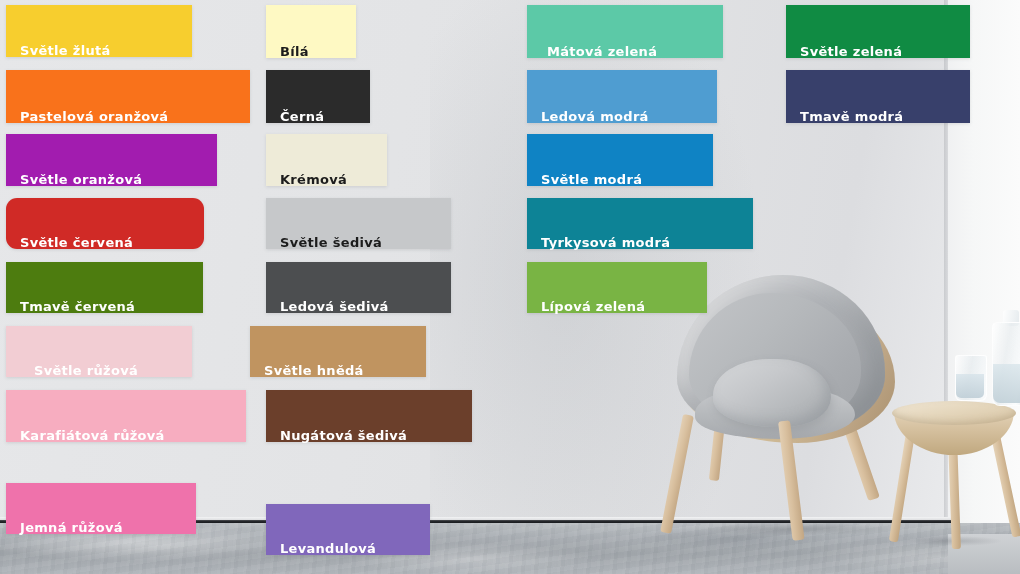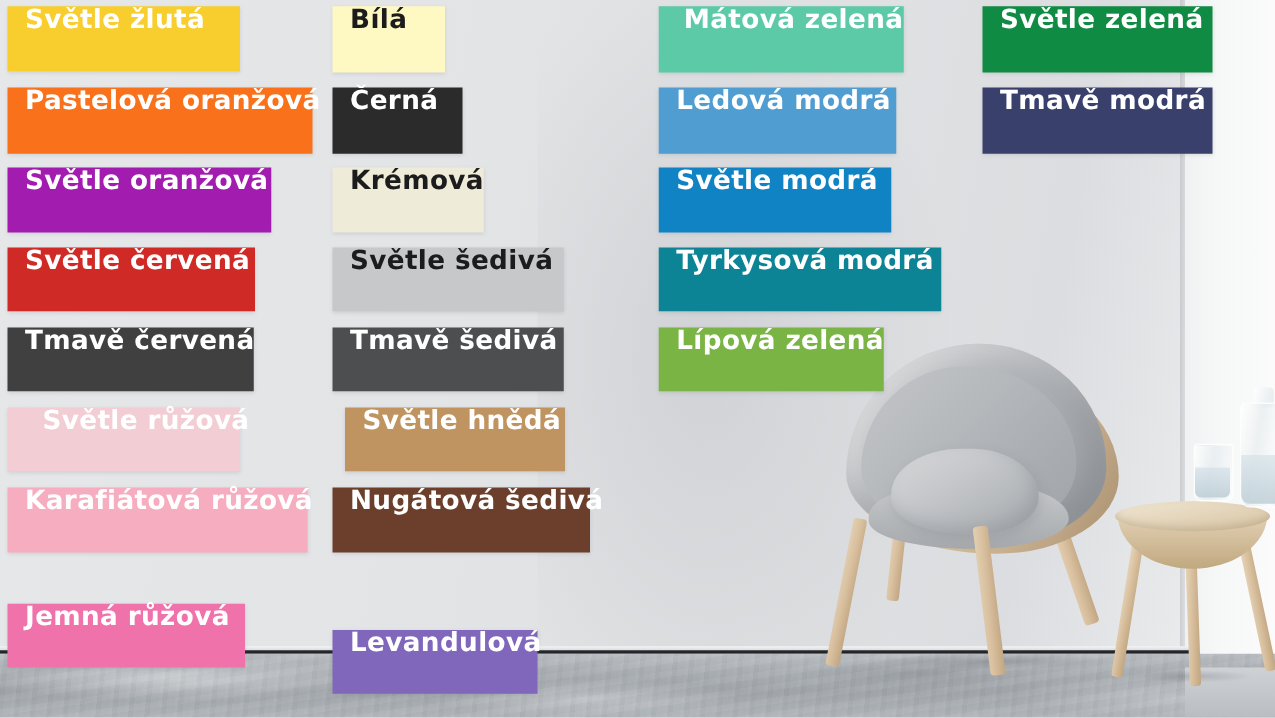--- a/index.html
+++ b/index.html
@@ -134,26 +134,26 @@
     border:1px solid rgba(255,255,255,0.85);
   }
   .tumbler-water{
     position:absolute;left:956px;top:374px;width:28px;height:24px;border-radius:0 0 5px 5px;
     background:linear-gradient(180deg,rgba(213,226,233,0.75),rgba(188,204,213,0.85));
   }
 
   
   .swatch{
     position:absolute;
-    display:flex;align-items:flex-start;
+    display:flex;align-items:flex-end;
     box-sizing:border-box;
     padding-left:14px;padding-right:14px;
     font-family:"DejaVu Sans", sans-serif;
     font-weight:700;
-    font-size:21px;
+    font-size:13px;
     letter-spacing:0.3px;
     white-space:nowrap;
     box-shadow:0 1px 3px rgba(100,104,110,0.18);
   }
   .swatch .label{line-height:1;}
 </style>
 </head>
 <body>
 
 <div id="stage">
@@ -197,24 +197,24 @@
   <div id="swatch-layer">
       <div class="swatch" style="left: 6px; top: 5px; width: 186px; height: 52px; background: rgb(247, 206, 46); color: rgb(255, 255, 255);">
         <span class="label">Světle žlutá</span>
       </div>
       <div class="swatch" style="left: 6px; top: 70px; width: 244px; height: 53px; background: rgb(249, 114, 27); color: rgb(255, 255, 255);">
         <span class="label">Pastelová oranžová</span>
       </div>
       <div class="swatch" style="left: 6px; top: 134px; width: 211px; height: 52px; background: #a21caf; color: rgb(255, 255, 255);">
         <span class="label">Světle oranžová</span>
       </div>
-      <div class="swatch" style="left: 6px; top: 198px; width: 198px; height: 51px; background: rgb(208, 42, 38); color: rgb(255, 255, 255);">
+      <div class="swatch" style="left: 6px; top: 198px; width: 198px; height: 51px; background: rgb(208, 42, 38); color: rgb(255, 255, 255); border-radius: 11px;">
         <span class="label">Světle červená</span>
       </div>
-      <div class="swatch" style="left: 6px; top: 262px; width: 197px; height: 51px; background: #404040; color: rgb(255, 255, 255);">
+      <div class="swatch" style="left: 6px; top: 262px; width: 197px; height: 51px; background: #4d7c0f; color: rgb(255, 255, 255);">
         <span class="label">Tmavě červená</span>
       </div>
       <div class="swatch" style="left: 6px; top: 326px; width: 186px; height: 51px; background: rgb(242, 205, 211); color: rgb(255, 255, 255); padding-left: 28px;">
         <span class="label">Světle růžová</span>
       </div>
       <div class="swatch" style="left: 6px; top: 390px; width: 240px; height: 52px; background: rgb(247, 173, 192); color: rgb(255, 255, 255);">
         <span class="label">Karafiátová růžová</span>
       </div>
       <div class="swatch" style="left: 6px; top: 455px; width: 190px; height: 51px; background: rgb(239, 114, 171); color: rgb(255, 255, 255); margin-top: 28px;">
         <span class="label">Jemná růžová</span>
@@ -225,23 +225,23 @@
       <div class="swatch" style="left: 266px; top: 70px; width: 104px; height: 53px; background: rgb(43, 43, 43); color: rgb(255, 255, 255);">
         <span class="label">Černá</span>
       </div>
       <div class="swatch" style="left: 266px; top: 134px; width: 121px; height: 52px; background: rgb(238, 235, 216); color: rgb(28, 28, 28);">
         <span class="label">Krémová</span>
       </div>
       <div class="swatch" style="left: 266px; top: 198px; width: 185px; height: 51px; background: rgb(198, 200, 202); color: rgb(28, 28, 28);">
         <span class="label">Světle šedivá</span>
       </div>
       <div class="swatch" style="left: 266px; top: 262px; width: 185px; height: 51px; background: rgb(76, 78, 80); color: rgb(255, 255, 255);">
-        <span class="label">Tmavě šedivá</span>
-      </div>
-      <div class="swatch" style="left: 276px; top: 326px; width: 176px; height: 51px; background: rgb(192, 148, 96); color: rgb(255, 255, 255);">
+        <span class="label">Ledová šedivá</span>
+      </div>
+      <div class="swatch" style="left: 250px; top: 326px; width: 176px; height: 51px; background: rgb(192, 148, 96); color: rgb(255, 255, 255);">
         <span class="label">Světle hnědá</span>
       </div>
       <div class="swatch" style="left: 266px; top: 390px; width: 206px; height: 52px; background: rgb(107, 63, 43); color: rgb(255, 255, 255);">
         <span class="label">Nugátová šedivá</span>
       </div>
       <div class="swatch" style="left: 266px; top: 480px; width: 164px; height: 51px; background: rgb(128, 103, 187); color: rgb(255, 255, 255); margin-top: 24px;">
         <span class="label">Levandulová</span>
       </div>
       <div class="swatch" style="left: 527px; top: 5px; width: 196px; height: 53px; background: rgb(92, 201, 167); color: rgb(255, 255, 255); padding-left: 20px;">
         <span class="label">Mátová zelená</span>

